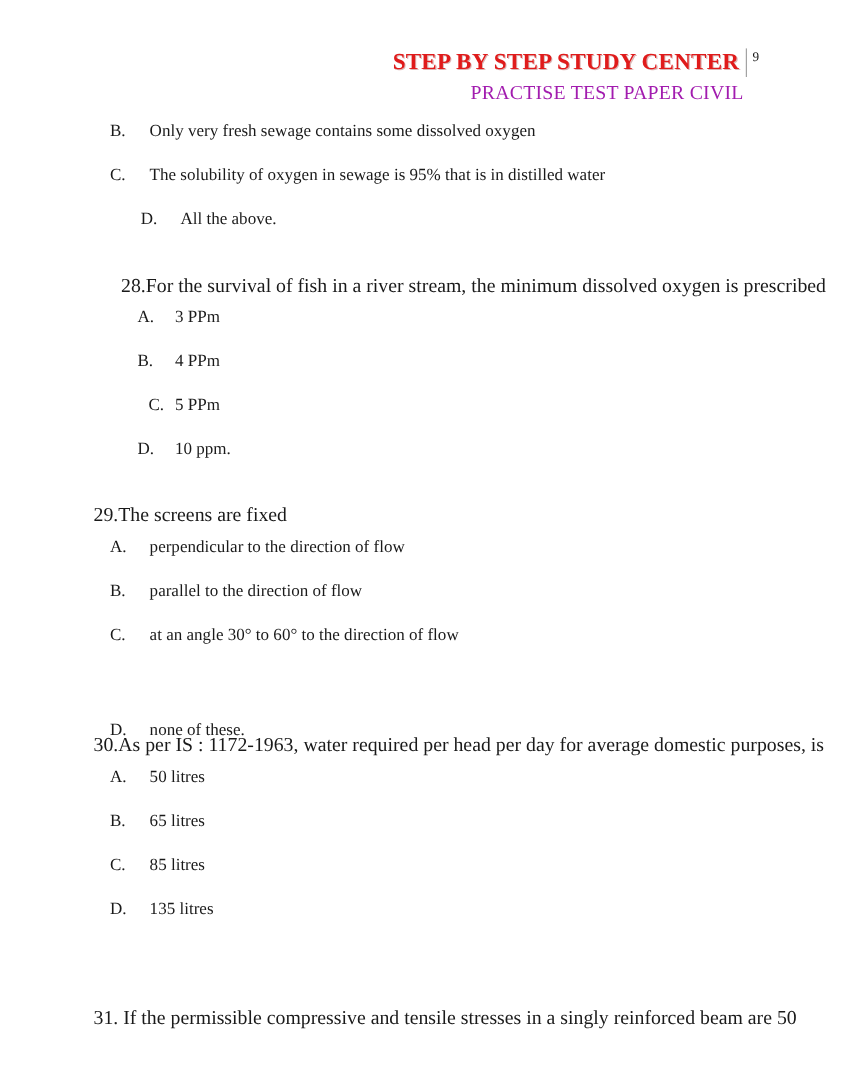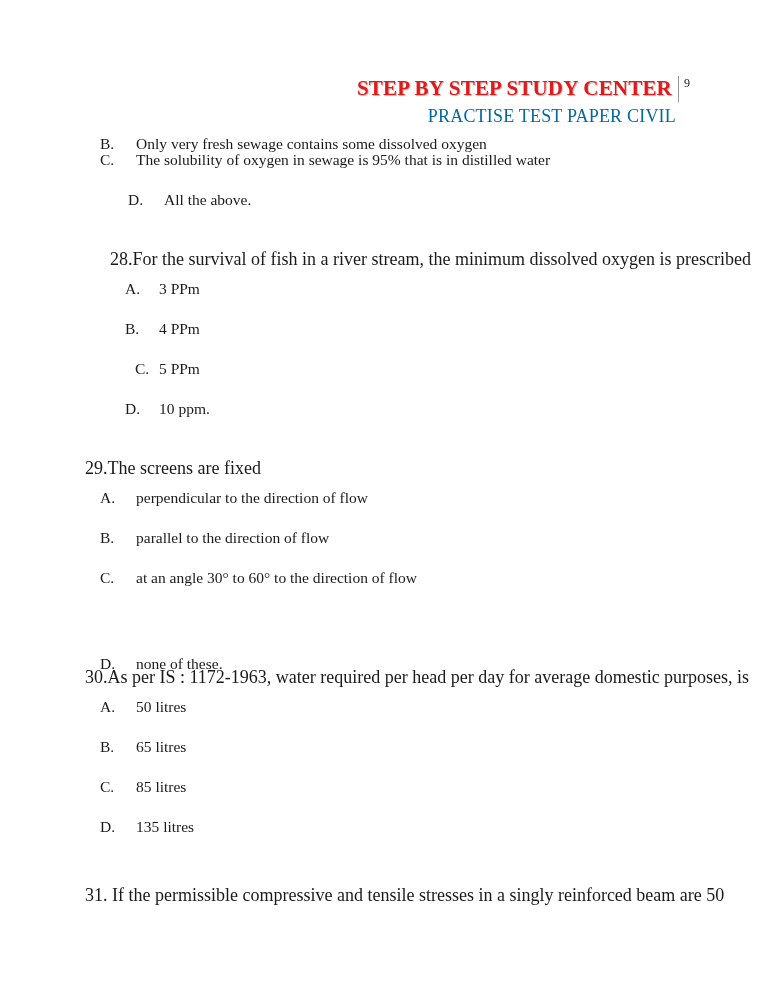--- a/index.html
+++ b/index.html
@@ -16,21 +16,20 @@
     overflow: hidden;
   }
 
   
   .page-header {
     position: absolute;
     top: 0;
     left: 0;
     width: 765px;
     height: 100px;
-    margin-top: 32px;
   }
   .header-title {
     position: absolute;
     left: 0;
     top: 44px;
     width: 672px;
     text-align: right;
     font-family: "Liberation Serif", "DejaVu Serif", serif;
     font-weight: bold;
     font-size: 21px;
@@ -40,21 +39,21 @@
     white-space: nowrap;
   }
   .header-subtitle {
     position: absolute;
     left: 0;
     top: 74px;
     width: 676px;
     text-align: right;
     font-family: "Liberation Serif", "DejaVu Serif", serif;
     font-size: 18px;
-    color: #0369a1;
+    color: #a21caf;
     letter-spacing: 0.2px;
     white-space: nowrap;
   }
   .header-rule {
     position: absolute;
     left: 678px;
     top: 44px;
     width: 1px;
     height: 26px;
     background: #999999;
@@ -96,21 +95,21 @@
 
 <div class="page-header">
   <div class="header-title">STEP BY STEP STUDY CENTER</div>
   <div class="header-subtitle">PRACTISE TEST PAPER CIVIL</div>
   <div class="header-rule"></div>
   <div class="page-number">9</div>
 </div>
 
 <div class="content">
 
-  <div class="line" style="left:100px; top:110px;margin-top:24px;">
+  <div class="line" style="left:100px; top:110px;">
     <span class="marker opt-marker-a">B.</span><span>Only very fresh sewage contains some dissolved oxygen</span>
   </div>
   <div class="line" style="left:100px; top:150px;">
     <span class="marker opt-marker-a">C.</span><span>The solubility of oxygen in sewage is 95% that is in distilled water</span>
   </div>
   <div class="line" style="left:88px; top:190px;margin-left:40px;">
     <span class="marker opt-marker-a">D.</span><span>All the above.</span>
   </div>
 
   <div class="line" style="left:110px; top:250px;">
@@ -154,17 +153,17 @@
   <div class="line" style="left:100px; top:737px;">
     <span class="marker opt-marker-a">B.</span><span>65 litres</span>
   </div>
   <div class="line" style="left:100px; top:777px;">
     <span class="marker opt-marker-a">C.</span><span>85 litres</span>
   </div>
   <div class="line" style="left:100px; top:817px;">
     <span class="marker opt-marker-a">D.</span><span>135 litres</span>
   </div>
 
-  <div class="line" style="left:85px; top:886px;text-align:right;">
+  <div class="line" style="left:85px; top:916px;text-align:right;">
     <span class="q-text">31.</span><span class="q-text"> If the permissible compressive and tensile stresses in a singly reinforced beam are 50</span>
   </div>
 
 </div>
 
 </body></html>

